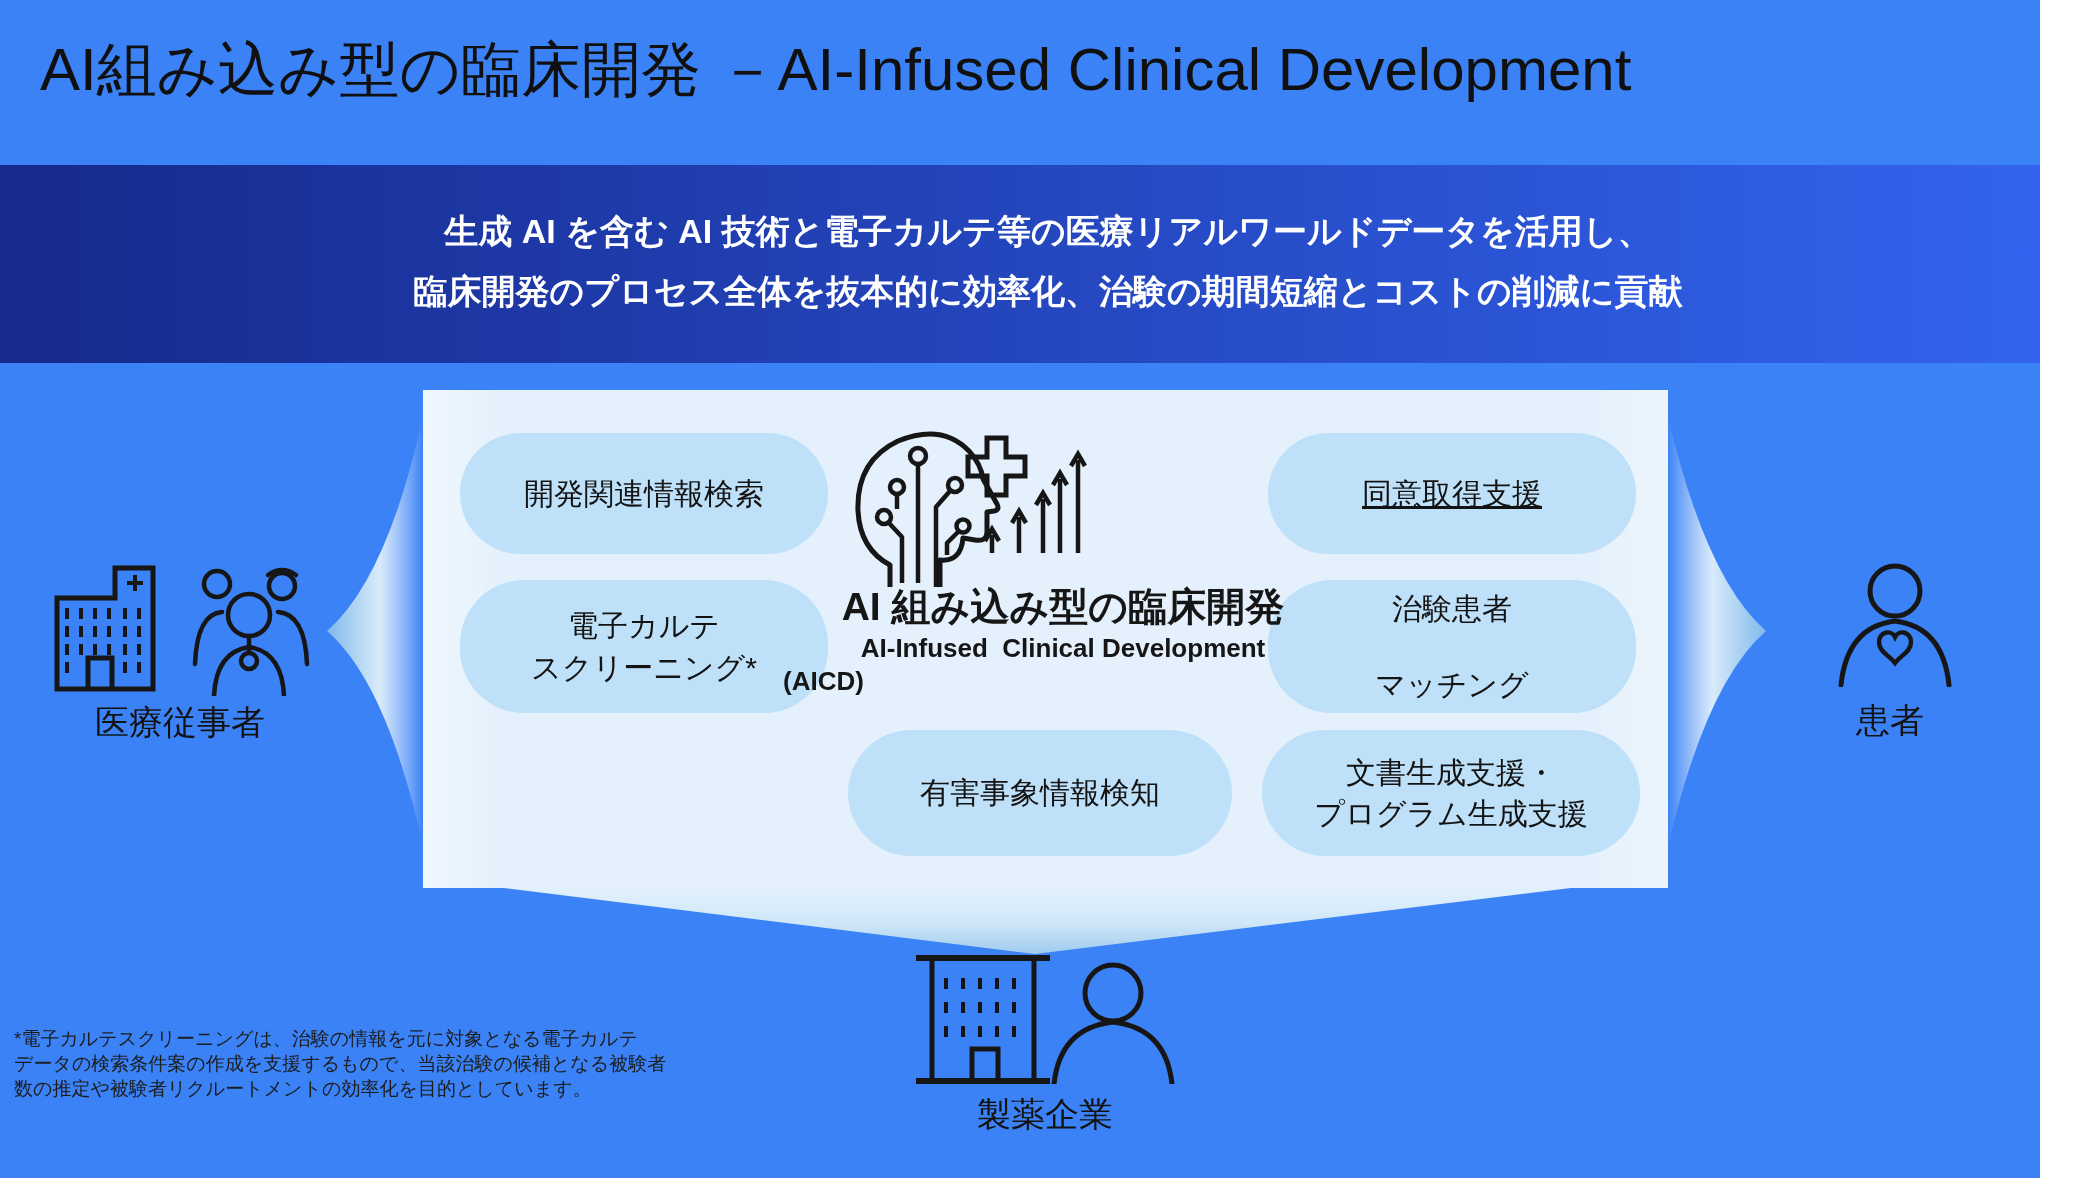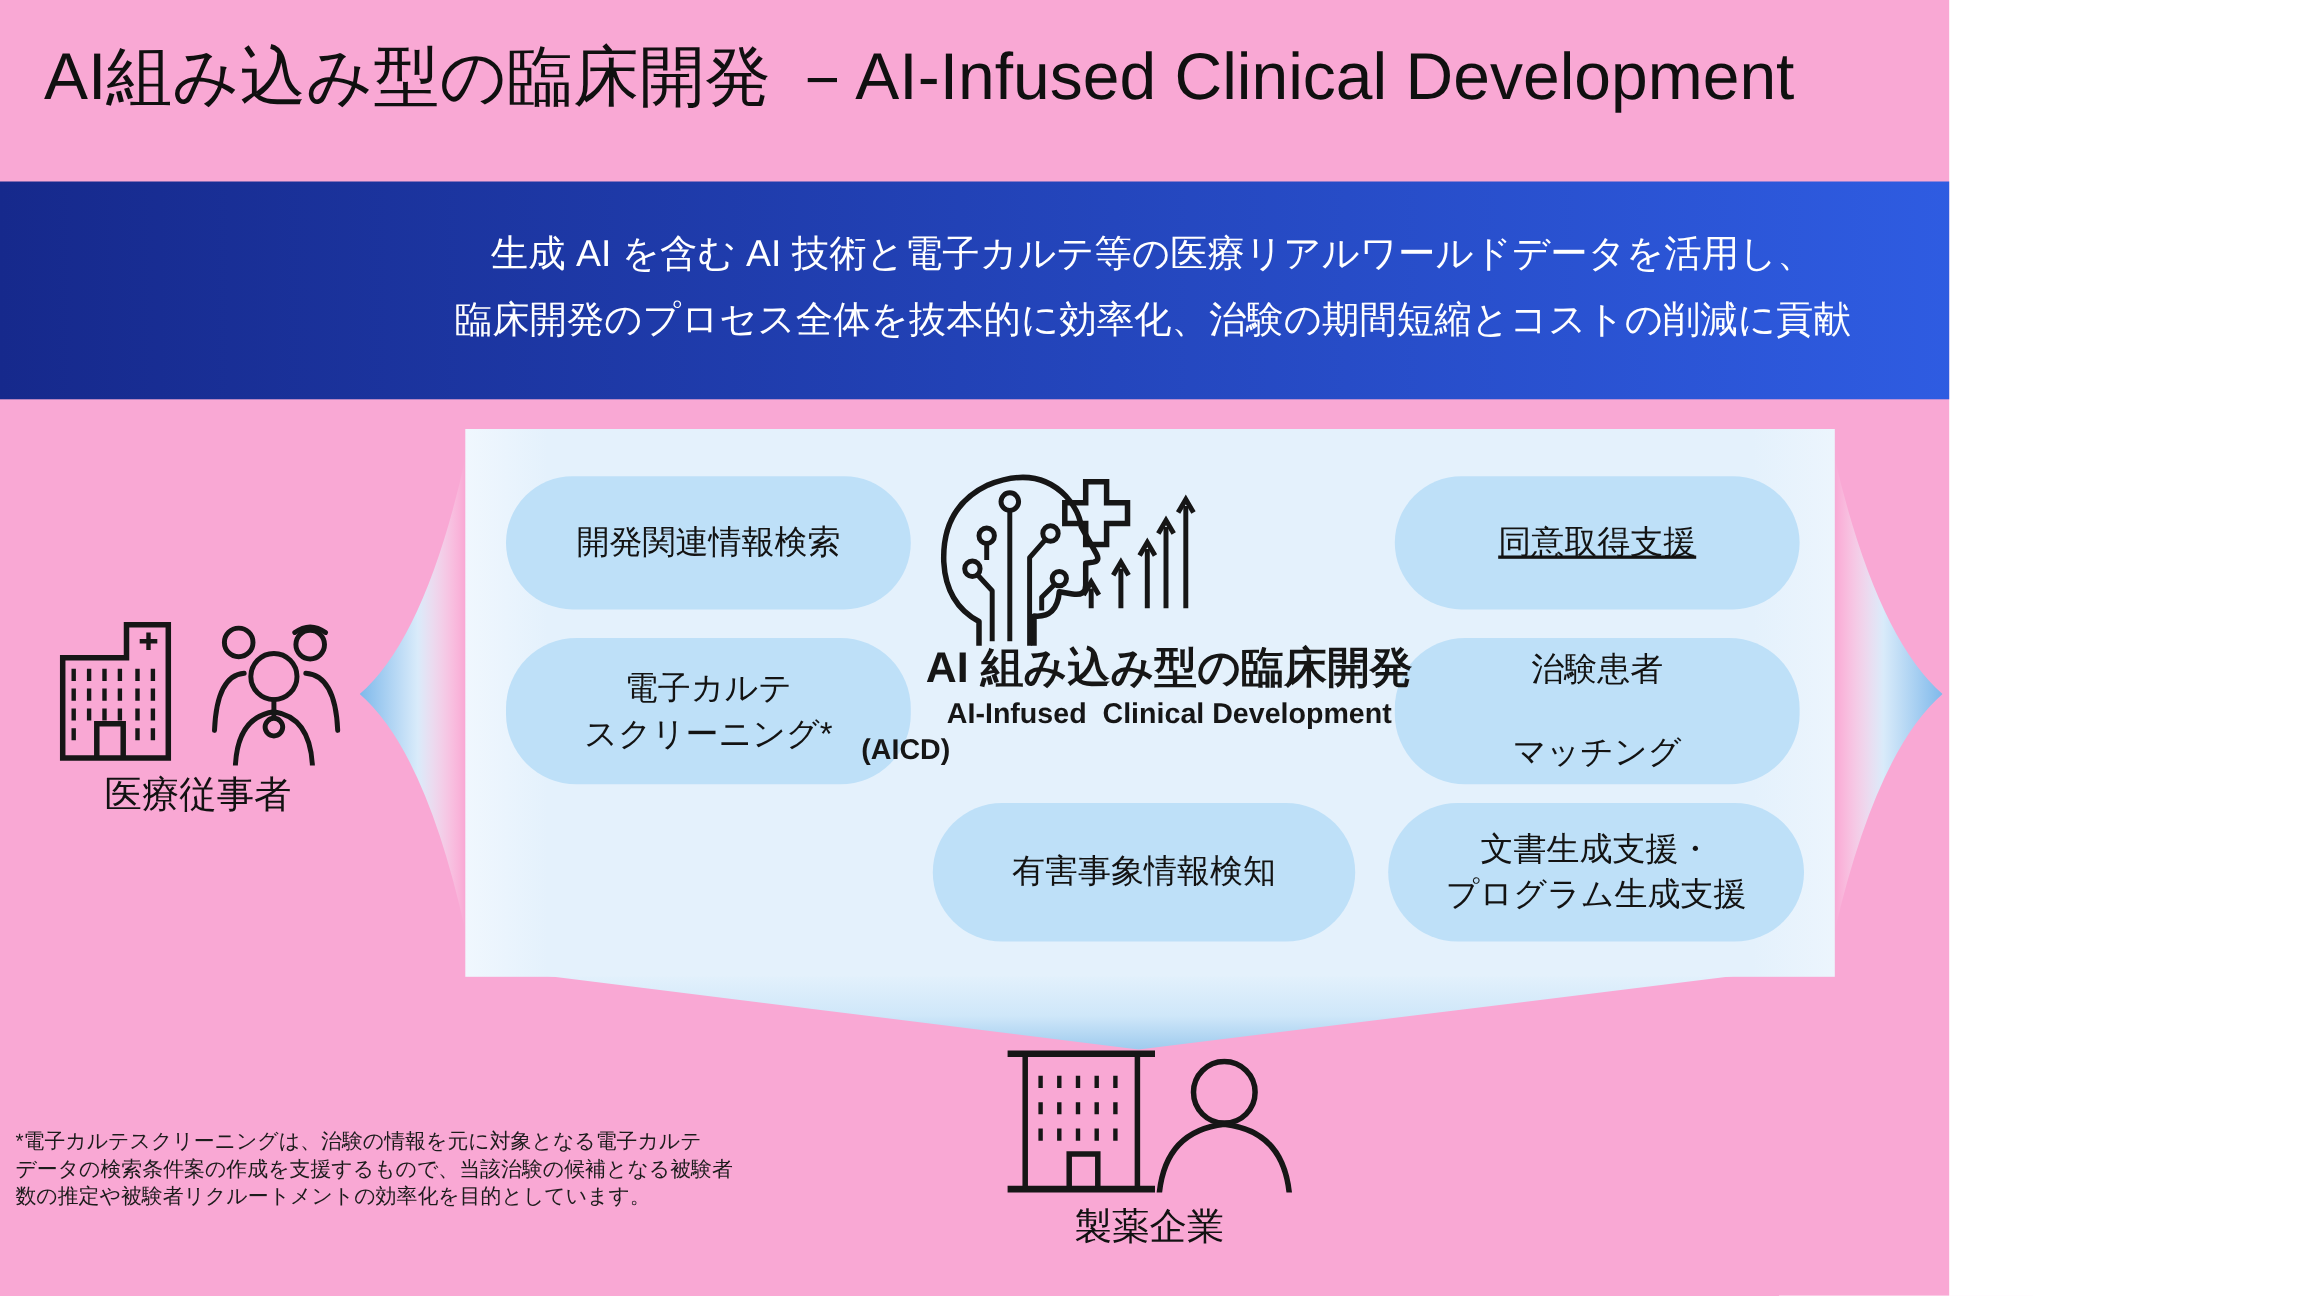--- a/index.html
+++ b/index.html
@@ -1,28 +1,28 @@
 <!DOCTYPE html>
 <html lang="ja" style="--title-text: #101010; --banner-gradient-left: #16298C; --banner-gradient-right: #3365F1; --banner-text: #FFFFFF; --panel-bg: #E4F1FC; --pill-bg: #BEE0F8; --arrow-blue: #7FB9EB; --funnel-tip: #9FCBEE; --icon-stroke: #161616;"><head>
 <meta charset="utf-8">
 <style>
   html,body{margin:0;padding:0;background:#fff;}
   .stage{
-    position:relative;width:1772px;height:1178px;overflow:hidden;background:#f9a8d4;
+    position:relative;width:2040px;height:1178px;overflow:hidden;background:#3b82f6;
     font-family:"Liberation Sans","DejaVu Sans",sans-serif;color:#101010;
   }
   .page-title{
     position:absolute;left:40px;top:30px;width:2000px;
     font-size:60px;font-weight:500;letter-spacing:0;color:var(--title-text,#101010);
   }
   .banner{
     position:absolute;left:0;top:165px;width:2096px;height:198px;
     background:linear-gradient(90deg,var(--banner-gradient-left,#16298C),var(--banner-gradient-right,#3365F1));
     color:var(--banner-text,#fff);text-align:center;
-    font-size:34px;font-weight:400;line-height:60px;box-sizing:border-box;padding-top:36px;
+    font-size:34px;font-weight:700;line-height:60px;box-sizing:border-box;padding-top:36px;
   }
   .panel{
     position:absolute;left:423px;top:390px;width:1245px;height:498px;
     background:linear-gradient(90deg,#F0F7FE 0%,var(--panel-bg,#E4F1FC) 6%,var(--panel-bg,#E4F1FC) 94%,#ECF5FD 100%);
   }
   .pill{
     position:absolute;background:var(--pill-bg,#BEE0F8);border-radius:64px;
     display:flex;flex-direction:column;justify-content:center;align-items:center;
     text-align:center;font-size:30px;line-height:1.38;color:#131313;
   }

